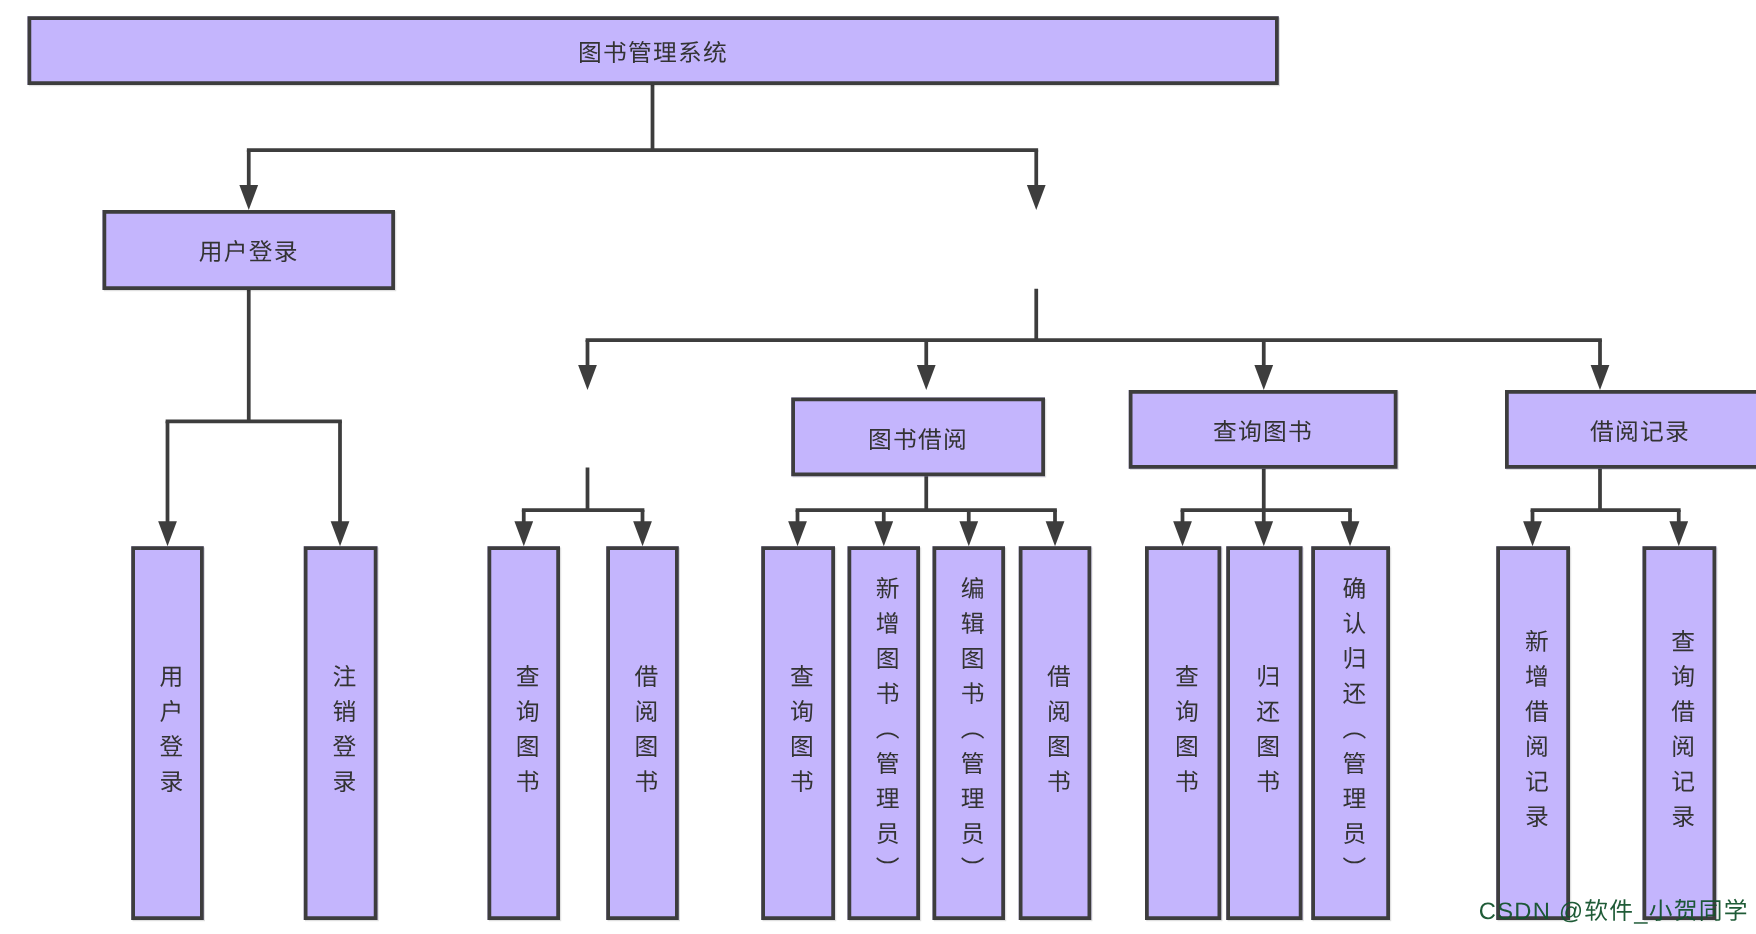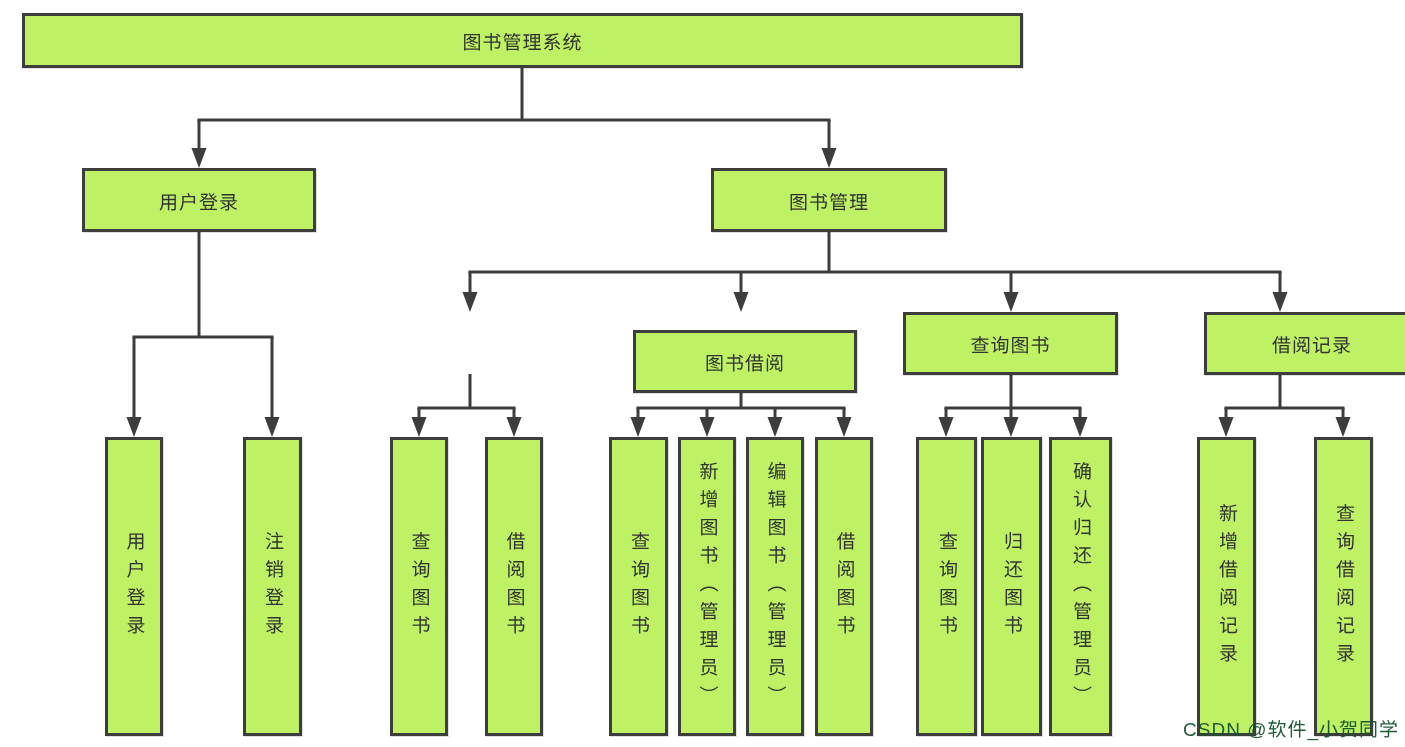--- a/index.html
+++ b/index.html
@@ -27,21 +27,21 @@
     stroke-width: 3;
   }
   #connectors polygon {
     fill: #3d3d3d;
     stroke: none;
   }
   .box {
     position: absolute;
     box-sizing: border-box;
     border: 3px solid #3d3d3d;
-    background: #bef264;
+    background: #c4b5fd;
     display: flex;
     align-items: center;
     justify-content: center;
     color: #333333;
     box-shadow: 1px 1px 0 rgba(0,0,0,0.12);
   }
   .h-box {
     font-size: 19px;
     letter-spacing: 1px;
     white-space: nowrap;
@@ -141,23 +141,22 @@
       <line x1="1226" y1="408" x2="1226" y2="421"></line>
       <polygon points="1218.5,417 1233.5,417 1226,437"></polygon>
       <line x1="1343" y1="408" x2="1343" y2="421"></line>
       <polygon points="1335.5,417 1350.5,417 1343,437"></polygon>
     </g>
   </svg>
 
   <div class="box h-box" style="left:22px; top:13px; width:1001px; height:55px;">图书管理系统</div>
 
   <div class="box h-box" style="left:82px; top:168px; width:234px; height:64px;">用户登录</div>
-  <div class="box h-box" style="left:711px; top:168px; width:236px; height:64px;">图书管理</div>
 
-  <div class="box h-box" style="left:633px; top:330px; width:224px; height:63px;text-align:center;">图书借阅</div>
+  <div class="box h-box" style="left:633px; top:318px; width:203px; height:63px;text-align:center;">图书借阅</div>
   <div class="box h-box" style="left:903px; top:312px; width:215px; height:63px;">查询图书</div>
   <div class="box h-box" style="left:1172px; top:312px; width:216px; height:63px;margin-left:32px;">借阅记录</div>
 
   <div class="box v-box" style="left:105px; top:437px; width:58px; height:299px;">用户登录</div>
   <div class="box v-box" style="left:243px; top:437px; width:59px; height:299px;">注销登录</div>
 
   <div class="box v-box" style="left:390px; top:437px; width:58px; height:299px;">查询图书</div>
   <div class="box v-box" style="left:485px; top:437px; width:58px; height:299px;">借阅图书</div>
 
   <div class="box v-box" style="left:609px; top:437px; width:59px; height:299px;">查询图书</div>

